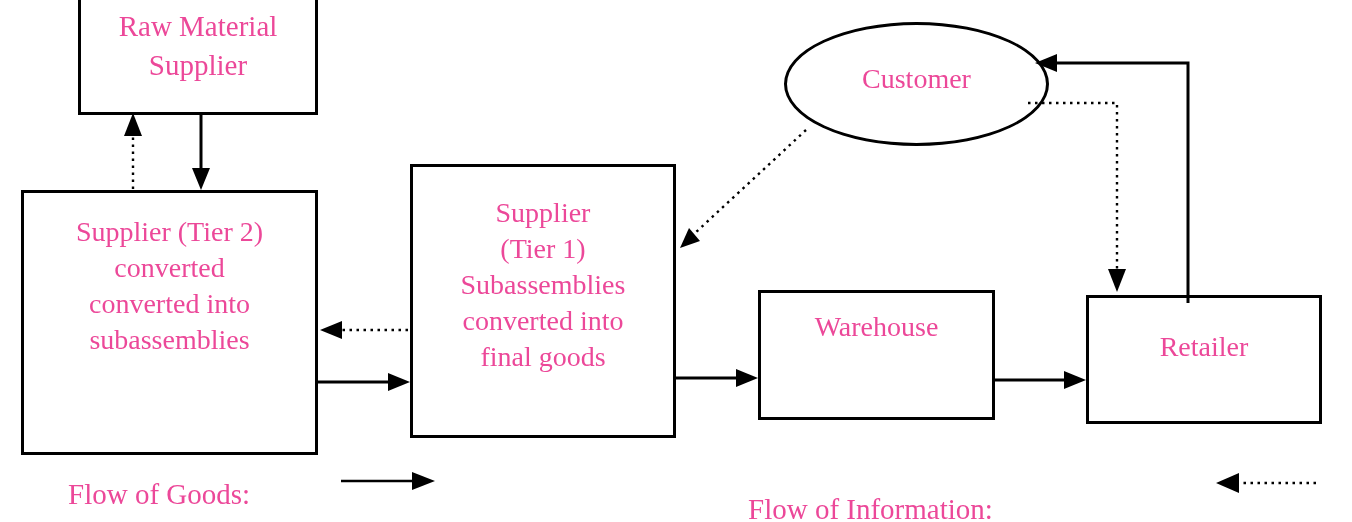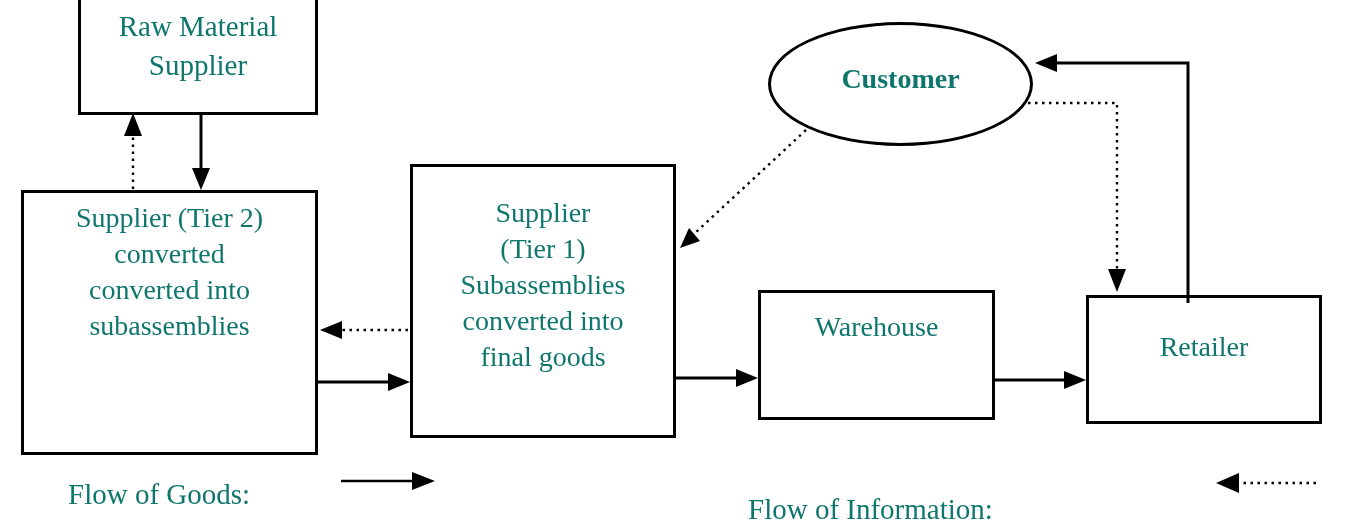--- a/index.html
+++ b/index.html
@@ -7,21 +7,21 @@
     padding: 0;
     background: #ffffff;
   }
   #stage {
     position: relative;
     width: 1352px;
     height: 522px;
     background: #ffffff;
     overflow: hidden;
     font-family: "Liberation Serif", "DejaVu Serif", serif;
-    color: #0f766e;
+    color: #ec4899;
   }
   .node {
     position: absolute;
     background: #ffffff;
     border: 3px solid #000000;
     box-sizing: border-box;
     text-align: center;
     z-index: 1;
   }
   .node .line {
@@ -30,39 +30,38 @@
     line-height: 36px;
     white-space: nowrap;
   }
   #raw-material-supplier {
     left: 78px; top: -16px; width: 240px; height: 131px;
     padding-top: 20px;
   }
   #raw-material-supplier .line { font-size: 29px; line-height: 39px; }
   #supplier-tier2 {
     left: 21px; top: 190px; width: 297px; height: 265px;
-    padding-top: 7px;
+    padding-top: 21px;
   }
   #supplier-tier1 {
     left: 410px; top: 164px; width: 266px; height: 274px;
     padding-top: 28px;
   }
   #warehouse {
     left: 758px; top: 290px; width: 237px; height: 130px;
     padding-top: 16px;
   }
   #retailer {
     left: 1086px; top: 295px; width: 236px; height: 129px;
     padding-top: 31px;
   }
   #customer {
-    left: 768px; top: 22px; width: 265px; height: 124px;
+    left: 784px; top: 22px; width: 265px; height: 124px;
     border-radius: 50%;
     padding-top: 36px;
-    font-weight: bold;
   }
   #arrow-layer {
     position: absolute;
     left: 0; top: 0;
     width: 1352px; height: 522px;
     z-index: 2;
     pointer-events: none;
   }
   .legend-label {
     position: absolute;

